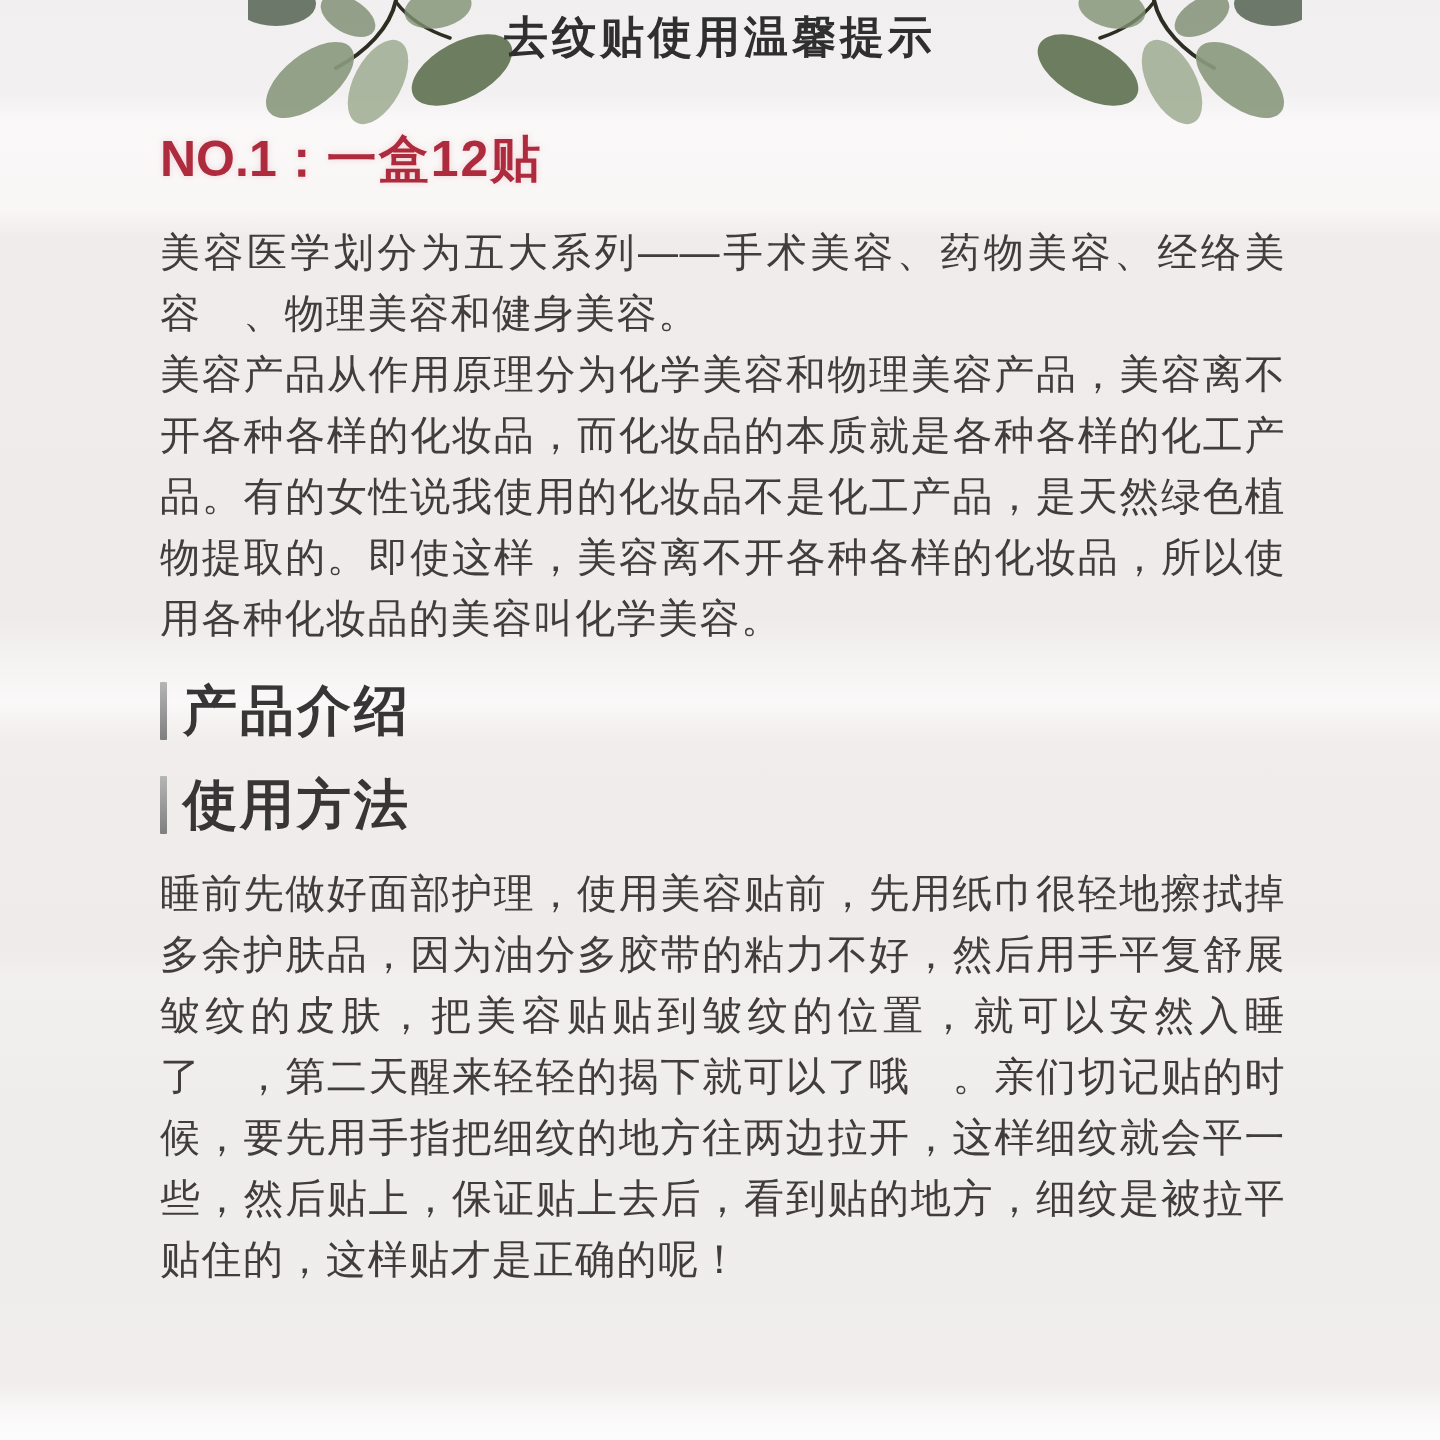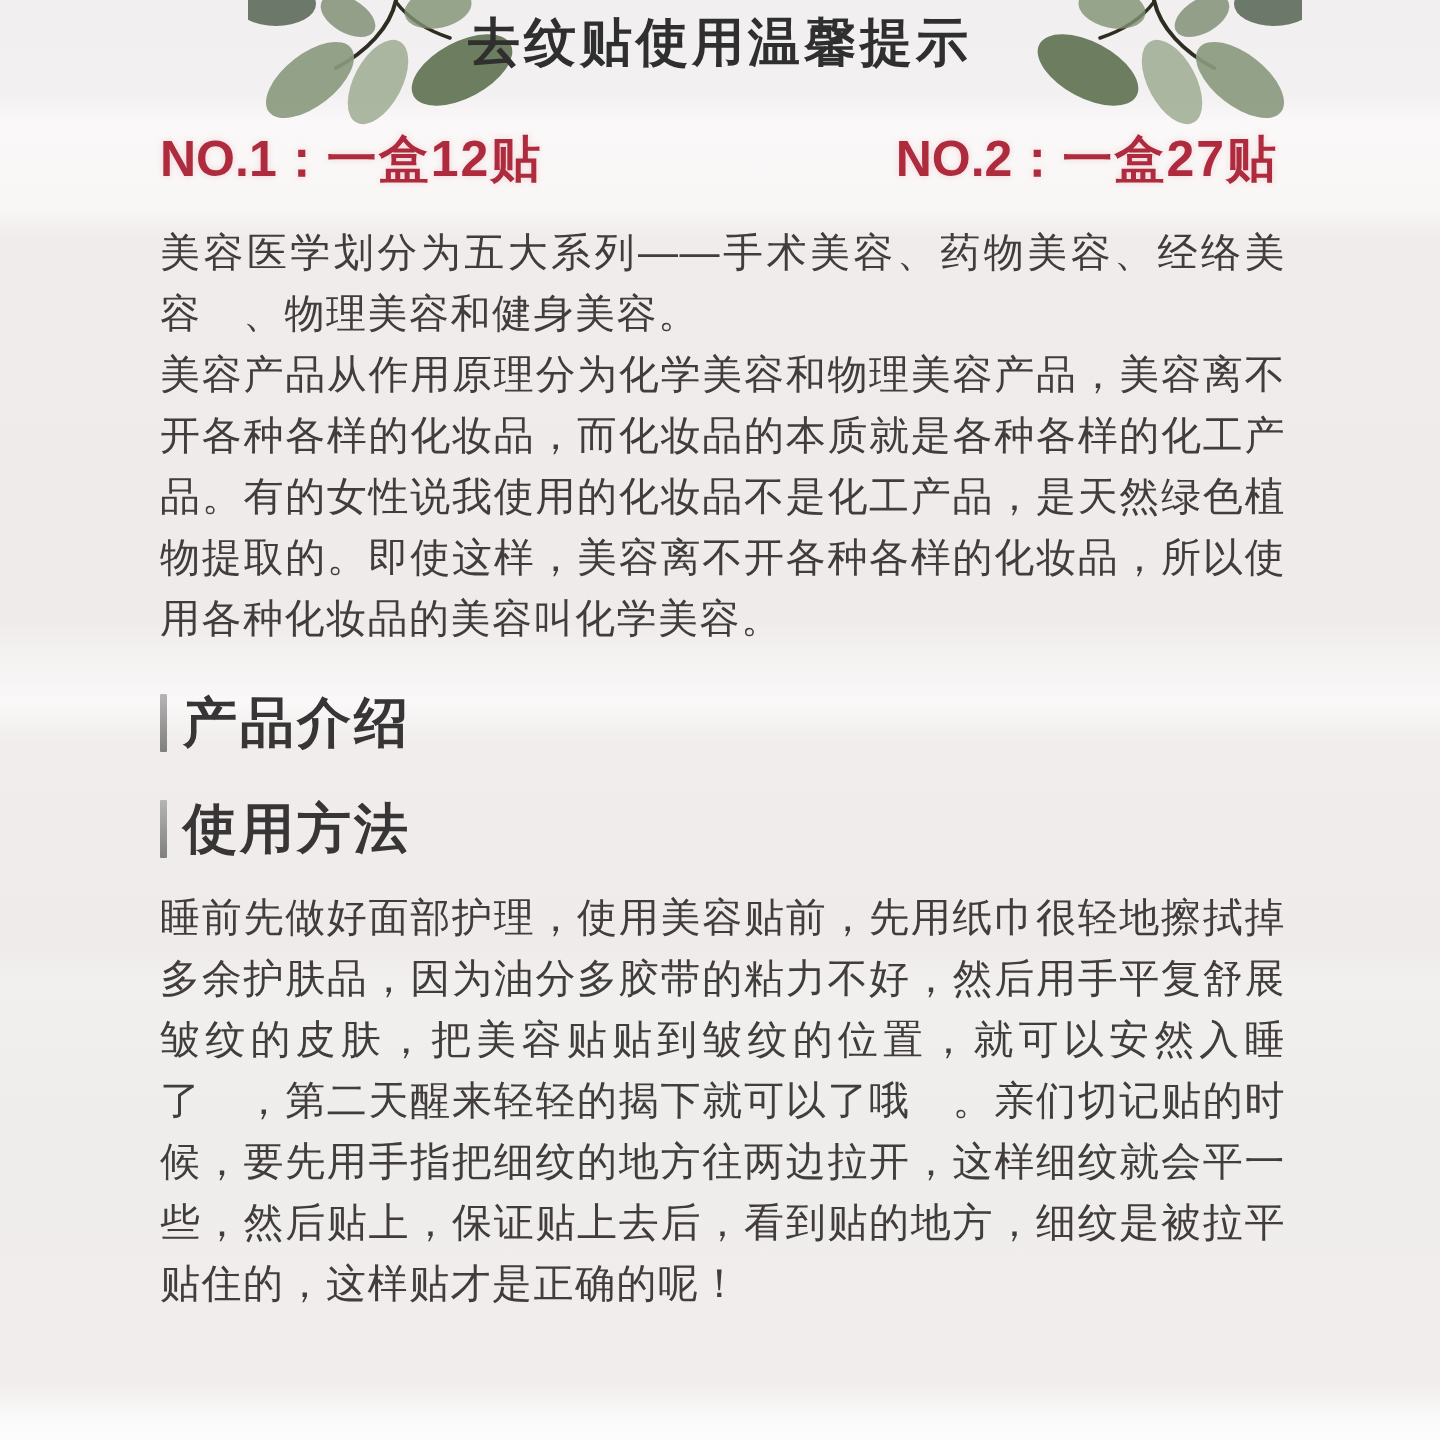--- a/index.html
+++ b/index.html
@@ -21,21 +21,21 @@
   
   .leaves { position: absolute; top: 0; filter: blur(0.4px); }
   .leaves-left  { left: 248px; }
   .leaves-right { left: 1022px; transform: scaleX(-1); }
 
   
   .page-title {
     position: absolute;
     top: 8px; left: 0; right: 0;
     text-align: center;
-    font-size: 52px;
+    font-size: 44px;
     font-weight: 800;
     letter-spacing: 4px;
     color: #302f2f;
   }
 
   
   .no-row {
     position: absolute;
     top: 126px; left: 160px; right: 162px;
     display: flex;
@@ -58,21 +58,21 @@
     font-size: 40px;
     line-height: 61px;
     font-weight: 400;
     letter-spacing: 1.5px;
     text-align: justify;
     color: #413d3d;
   }
   .section-heading {
     display: flex;
     align-items: center;
-    margin-top: 42px;
+    margin-top: 30px;
     margin-bottom: 26px;
     height: 64px;
   }
   .heading-bar {
     width: 7px;
     height: 58px;
     margin-right: 16px;
     background: linear-gradient(180deg, #b5b5b5, #7f7f7f);
     border-radius: 1px;
   }
@@ -131,23 +131,20 @@
     </g>
   </svg>
 </div>
 
 <h1 class="page-title">去纹贴使用温馨提示</h1>
 
 <div class="no-row">
   <div class="no-item">
     <span class="no-label">NO.1：</span><span class="no-qty">一盒12贴</span>
   </div>
-  <div class="no-item">
-    <span class="no-label">NO.2：</span><span class="no-qty">一盒27贴</span>
-  </div>
 </div>
 
 <div class="content">
 
   <p class="body-para">美容医学划分为五大系列——手术美容、药物美容、经络美容　、物理美容和健身美容。</p>
   <p class="body-para">美容产品从作用原理分为化学美容和物理美容产品，美容离不开各种各样的化妆品，而化妆品的本质就是各种各样的化工产品。有的女性说我使用的化妆品不是化工产品，是天然绿色植物提取的。即使这样，美容离不开各种各样的化妆品，所以使用各种化妆品的美容叫化学美容。</p>
 
   <div class="section-heading">
     <span class="heading-bar"></span>
     <span class="heading-text">产品介绍</span>

